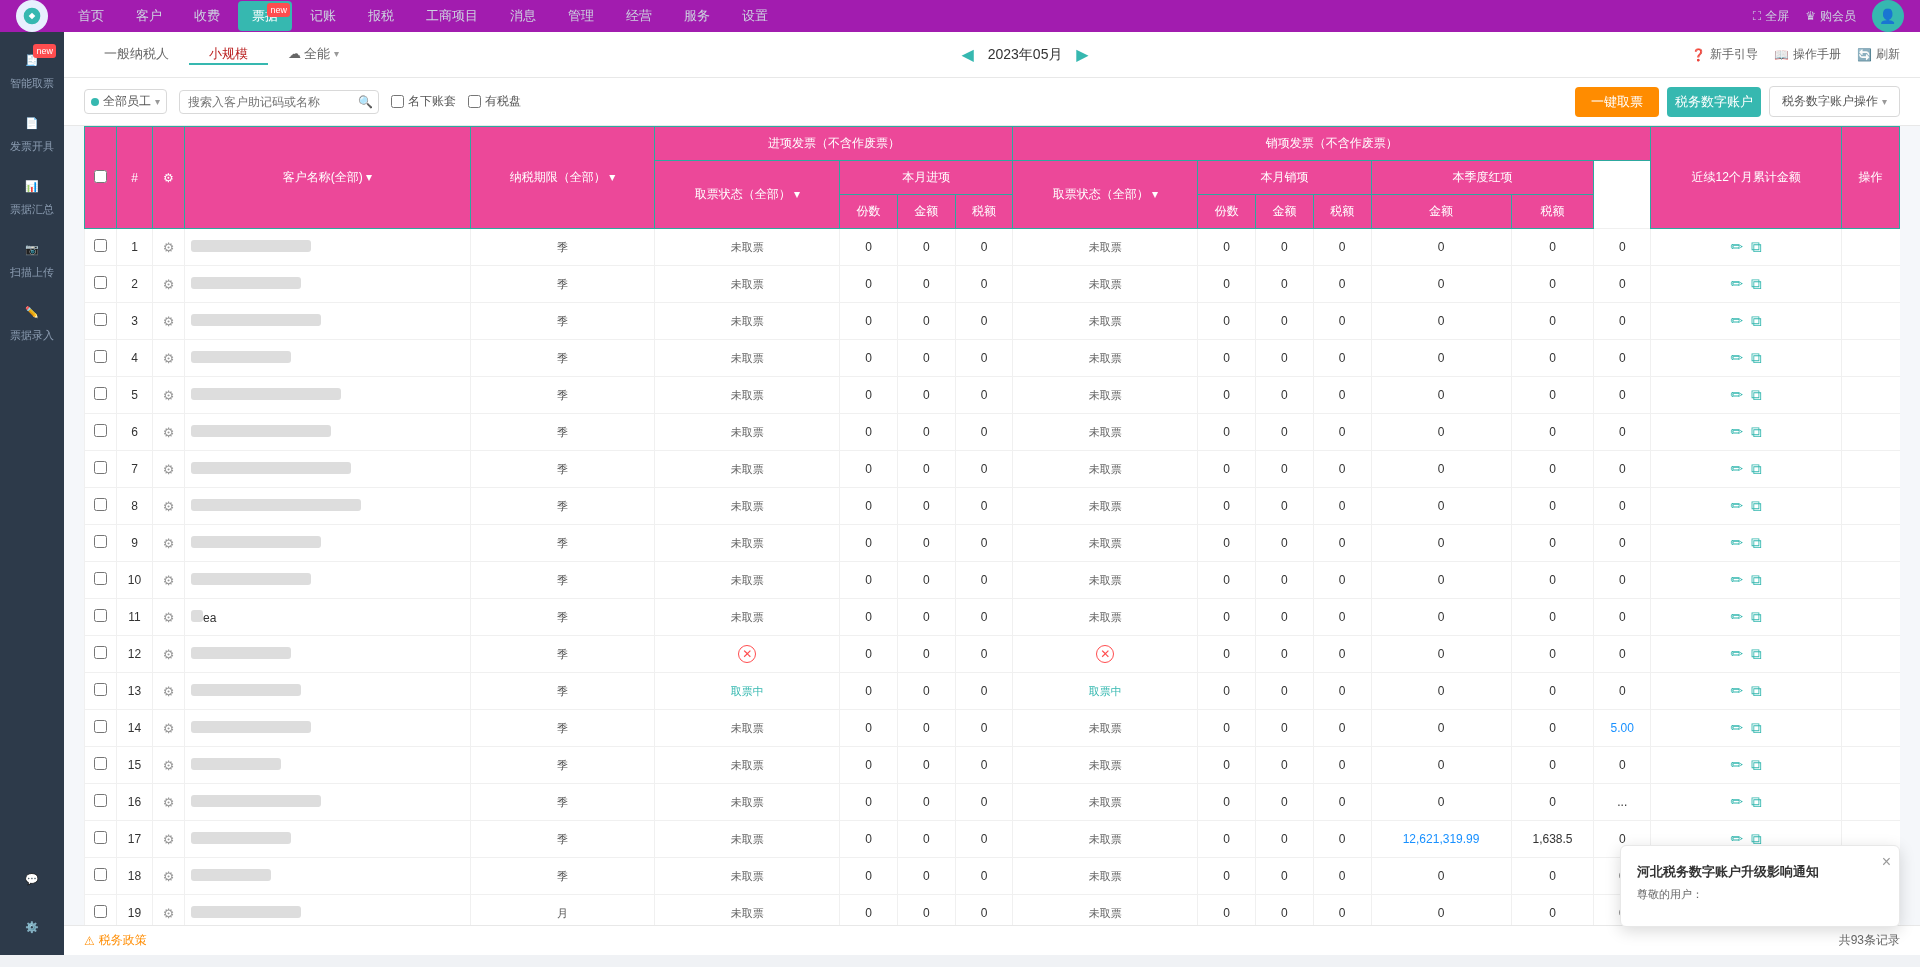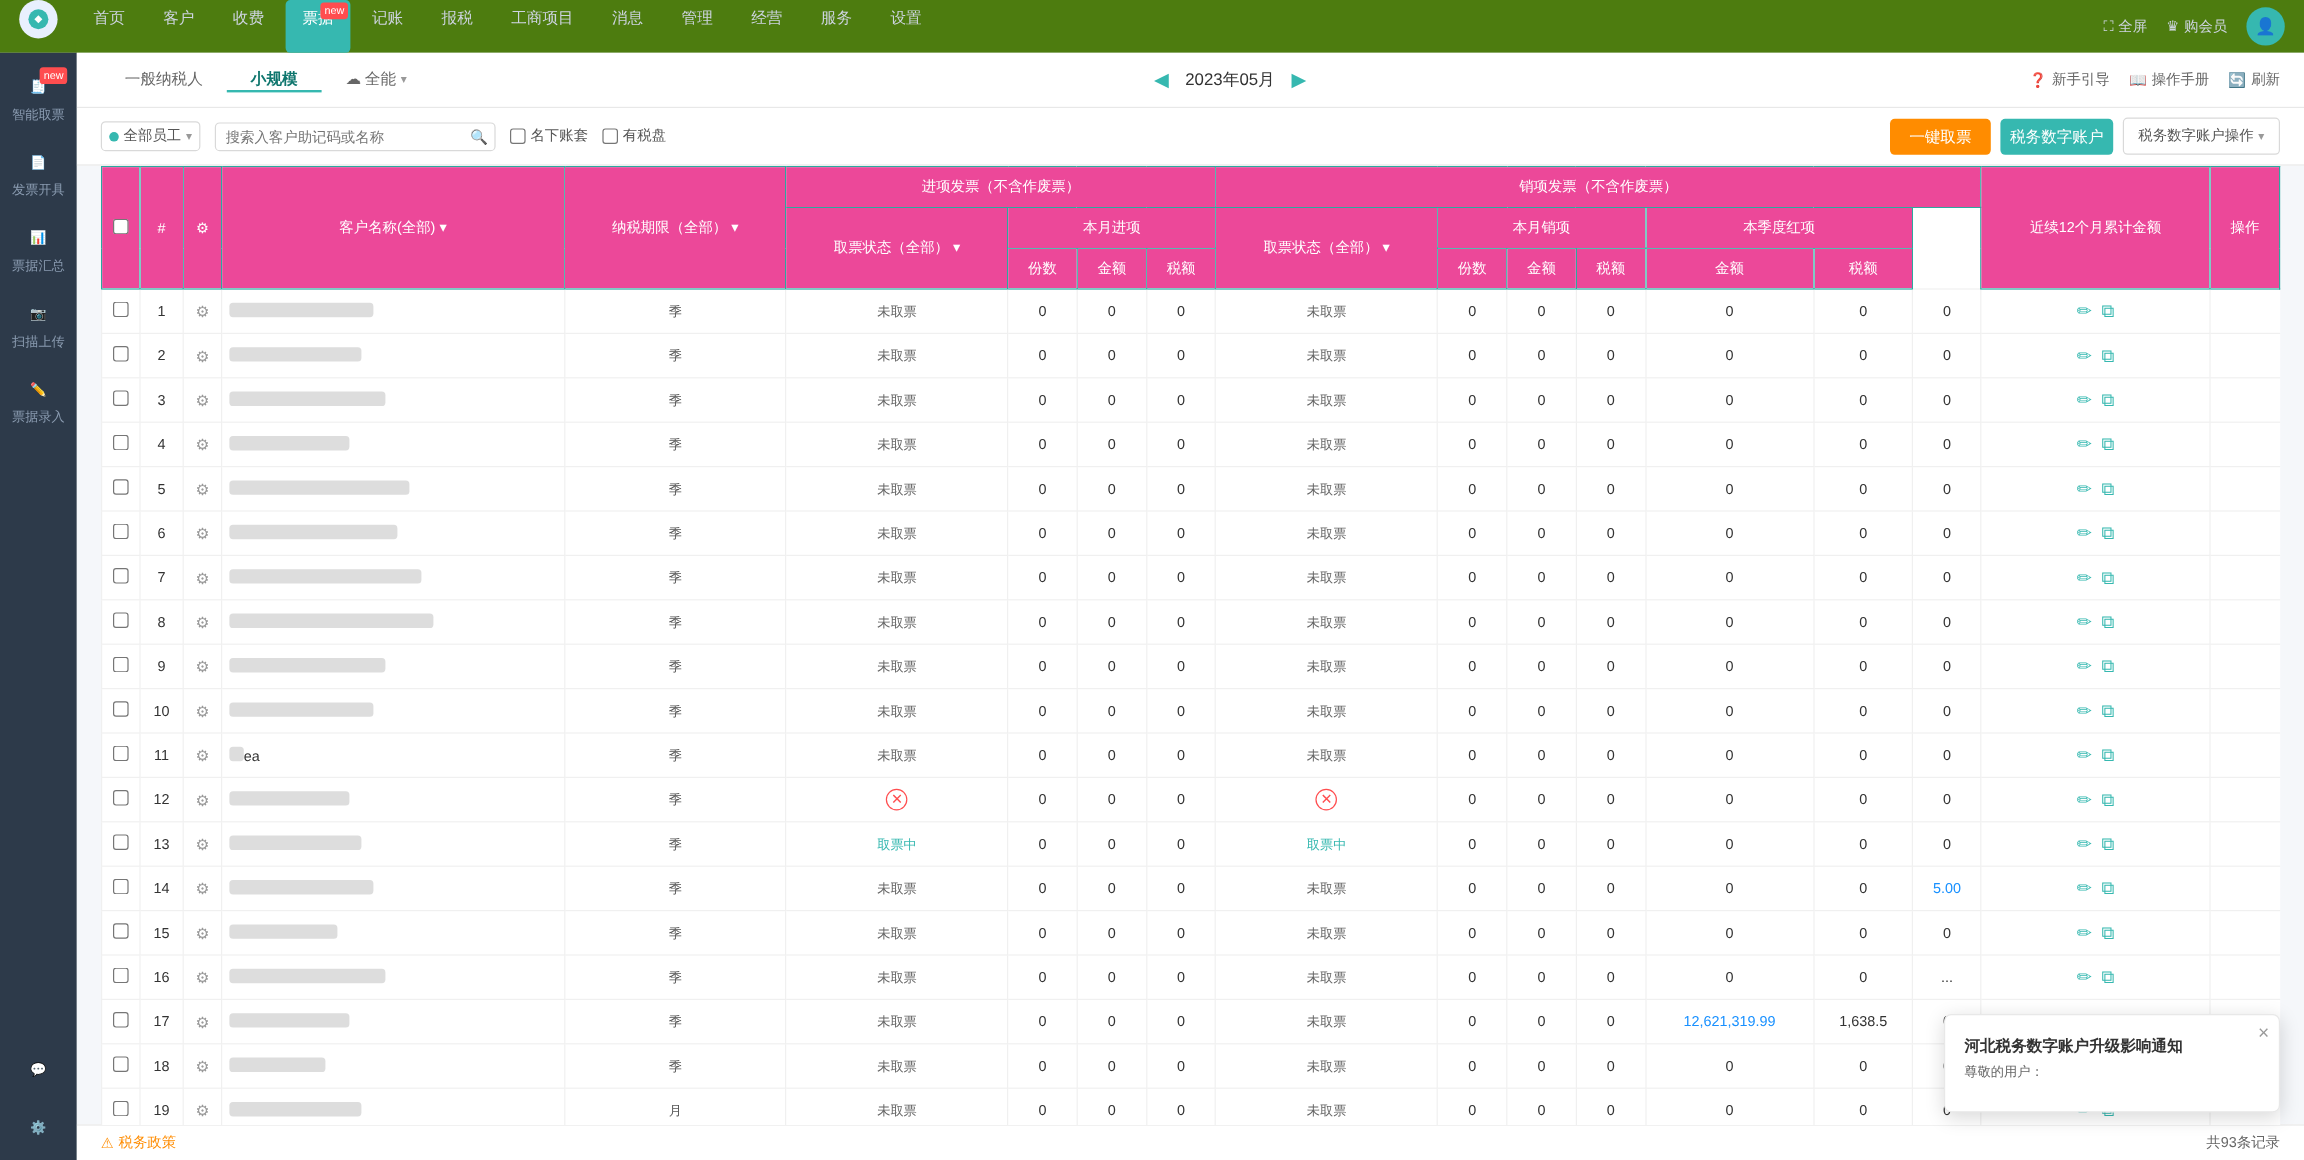--- a/index.html
+++ b/index.html
@@ -1,19 +1,19 @@
 <!DOCTYPE html>
 <html><head>
   <meta charset="utf-8">
   <style>
     * { box-sizing: border-box; margin: 0; padding: 0; }
     body { font-family: "Microsoft YaHei", "PingFang SC", Arial, sans-serif; font-size: 12px; background: #f0f2f5; color: #333; width: 1920px; min-height: 967px; overflow-x: hidden; }
 
     
-    .top-nav { background: #4d7c0f; height: 44px; display: flex; padding: 0 16px; gap: 4px; }
+    .top-nav { background: #a21caf; height: 32px; display: flex; align-items: center; padding: 0 16px; gap: 4px; }
     .top-nav .logo { width: 32px; height: 32px; border-radius: 50%; background: #e8f0fe; display: flex; align-items: center; justify-content: center; margin-right: 12px; }
     .top-nav .logo svg { width: 20px; height: 20px; }
     .nav-item { color: #cdd4e0; padding: 6px 14px; cursor: pointer; font-size: 13px; border-radius: 4px; white-space: nowrap; }
     .nav-item.active { color: #fff; background: #36b8b0; border-radius: 4px; position: relative; }
     .nav-item.active .new-badge { position: absolute; top: 2px; right: 2px; background: #ff4d4f; color: white; font-size: 9px; padding: 0 3px; border-radius: 3px; line-height: 14px; }
     .nav-right { margin-left: auto; display: flex; align-items: center; gap: 16px; color: #cdd4e0; font-size: 12px; }
     .nav-right .nav-btn { display: flex; align-items: center; gap: 4px; cursor: pointer; color: #cdd4e0; }
     .avatar { width: 32px; height: 32px; border-radius: 50%; background: #36b8b0; display: flex; align-items: center; justify-content: center; color: white; font-size: 14px; cursor: pointer; }
 
     
@@ -24,30 +24,30 @@
     .sidebar-item .new-badge { position: absolute; top: 4px; right: 4px; background: #ff4d4f; color: white; font-size: 9px; padding: 0 3px; border-radius: 3px; line-height: 14px; }
     .sidebar-bottom { margin-top: auto; display: flex; flex-direction: column; align-items: center; gap: 8px; }
 
     
     .main { flex: 1; display: flex; flex-direction: column; background: #f5f7fa; overflow: hidden; }
 
     
     .sub-header { background: #fff; padding: 0 20px; border-bottom: 1px solid #e8e8e8; display: flex; align-items: center; justify-content: space-between; height: 46px; flex-shrink: 0; }
     .sub-tabs { display: flex; gap: 0; height: 100%; align-items: center; }
     .sub-tab { padding: 0 20px; display: flex; align-items: center; cursor: pointer; color: #666; border-bottom: 2px solid transparent; font-size: 13px; white-space: nowrap; }
-    .sub-tab.active { color: #0f766e; border-bottom-color: #36b8b0; font-weight: 700; }
+    .sub-tab.active { color: #b91c1c; border-bottom-color: #36b8b0; font-weight: 400; }
     .sub-header-right { display: flex; align-items: center; gap: 16px; font-size: 12px; color: #666; }
     .sub-header-right span { cursor: pointer; display: flex; align-items: center; gap: 4px; }
     .month-nav { display: flex; align-items: center; gap: 8px; margin-left: auto; }
     .month-nav .arrow-btn { width: 24px; height: 24px; border-radius: 50%; border: none; background: none; cursor: pointer; color: #36b8b0; font-size: 16px; display: flex; align-items: center; justify-content: center; }
     .month-display { font-size: 14px; color: #333; font-weight: 500; }
 
     
     .filter-bar { background: #fff; padding: 8px 20px; display: flex; align-items: center; gap: 12px; border-bottom: 1px solid #e8e8e8; flex-shrink: 0; }
-    .search-input { border: 1px solid #d9d9d9; border-radius: 4px; padding: 4px 28px 4px 8px; font-size: 12px; width: 234px; outline: none; position: relative; }
+    .search-input { border: 1px solid #d9d9d9; border-radius: 4px; padding: 4px 28px 4px 8px; font-size: 12px; width: 200px; outline: none; position: relative; }
     .search-wrap { position: relative; display: flex; align-items: center; }
     .search-wrap .search-icon { position: absolute; right: 6px; color: #999; cursor: pointer; }
     .checkbox-label { display: flex; align-items: center; gap: 4px; font-size: 12px; color: #555; cursor: pointer; }
     .filter-bar-right { margin-left: auto; display: flex; align-items: center; gap: 8px; }
     .btn-primary { background: #ff8c00; color: white; border: none; border-radius: 4px; padding: 6px 16px; font-size: 13px; cursor: pointer; white-space: nowrap; }
     .btn-teal { background: #36b8b0; color: white; border: none; border-radius: 4px; padding: 6px 8px; font-size: 13px; cursor: pointer; white-space: nowrap; }
     .btn-outline { background: #fff; color: #555; border: 1px solid #d9d9d9; border-radius: 4px; padding: 6px 12px; font-size: 12px; cursor: pointer; display: flex; align-items: center; gap: 4px; white-space: nowrap; }
 
     
     .table-wrap { flex: 1; overflow: auto; padding: 0 20px 20px; }

